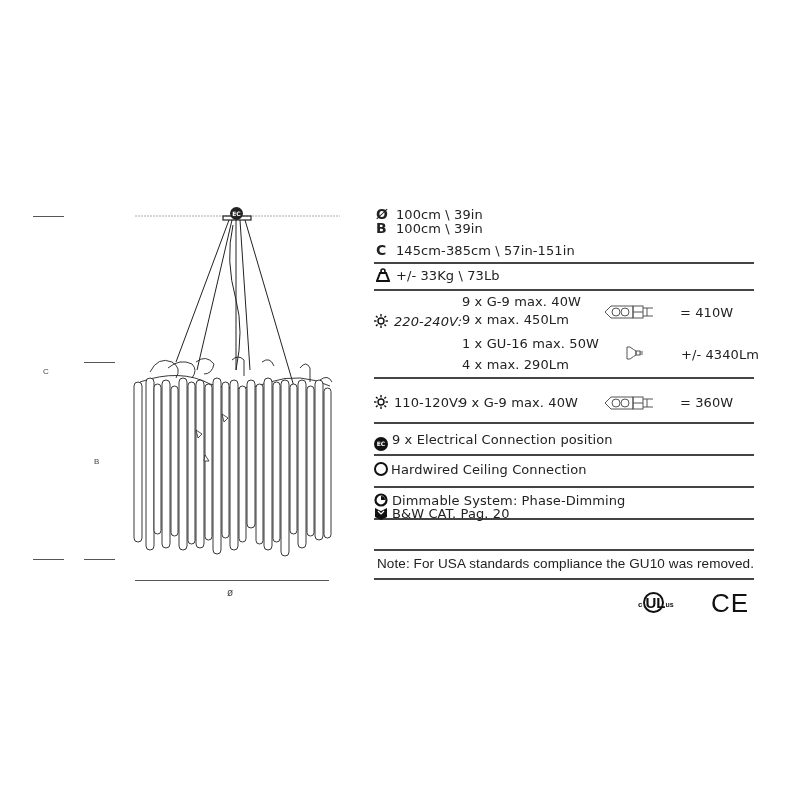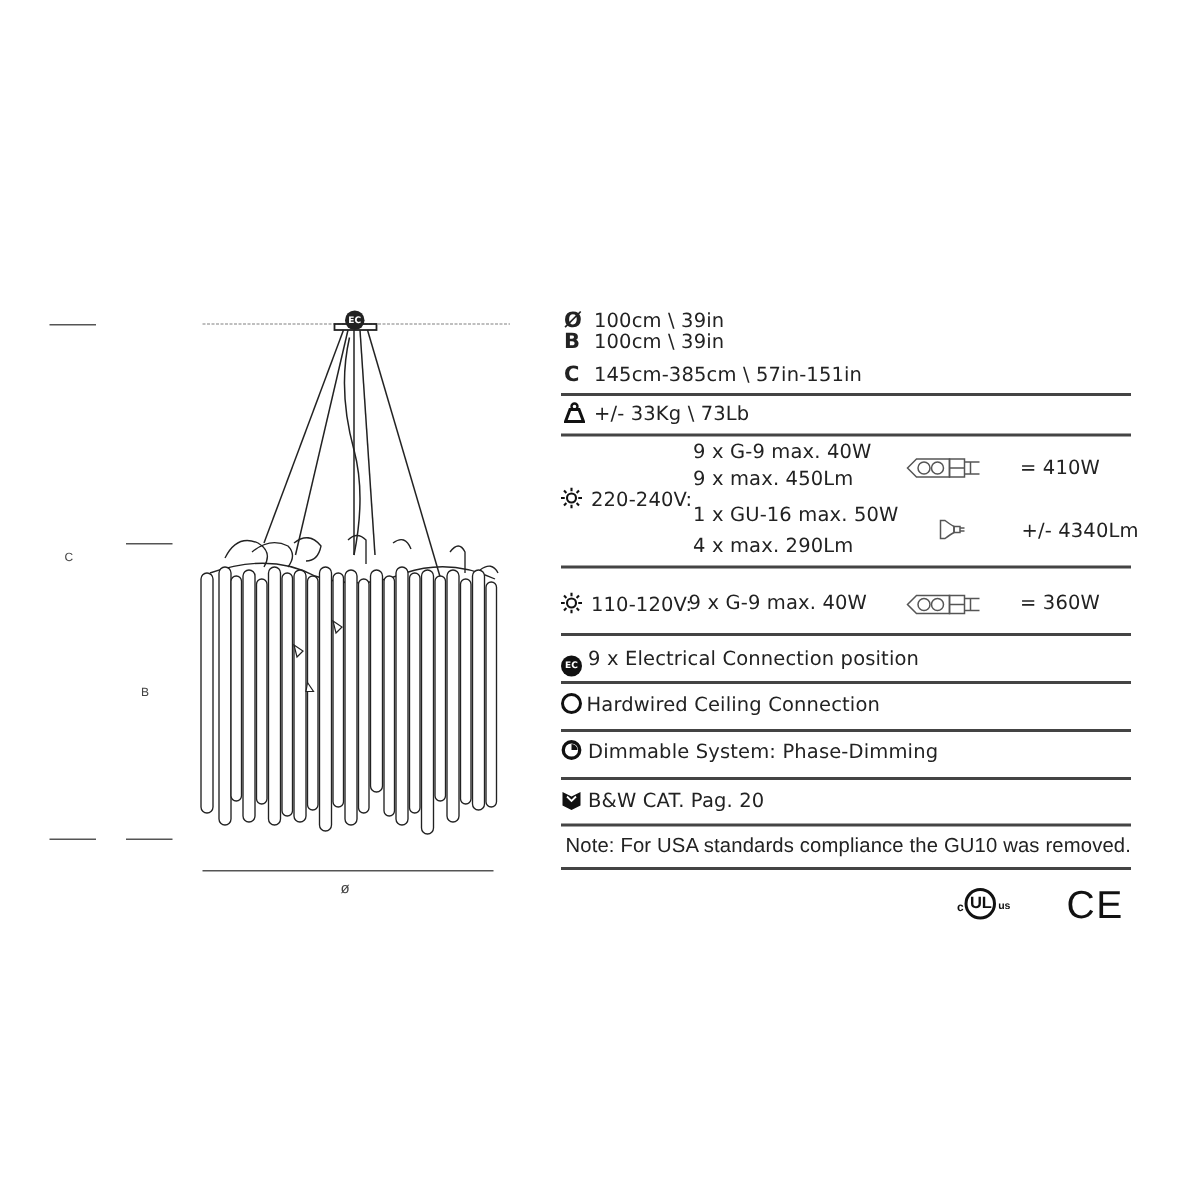--- a/index.html
+++ b/index.html
@@ -110,21 +110,21 @@
     <span style="display:inline-block;width:20px;vertical-align:-2px;">
       <svg width="14" height="14" viewBox="0 0 14 14">
           <path d="M4 5 L1 13 L13 13 L10 5 Z" fill="none" stroke="#111" stroke-width="2"></path>
           <circle cx="7" cy="3" r="2" fill="none" stroke="#111" stroke-width="1.6"></circle>
         </svg>
     </span><span>+/- 33Kg \ 73Lb</span>
   </div>
 
   <div class="sep" style="top:289px;"></div>
 
-  <div class="txt" style="left:374px;top:325px;">
+  <div class="txt" style="left:374px;top:314px;font-style:italic;">
     <span style="display:inline-block;width:20px;vertical-align:-2px;">
       <svg width="14" height="14" viewBox="0 0 14 14">
           <circle cx="7" cy="7" r="3" fill="none" stroke="#111" stroke-width="1.4"></circle>
           <g stroke="#111" stroke-width="1.4">
             <line x1="7" y1="0" x2="7" y2="2.5"></line>
             <line x1="7" y1="11.5" x2="7" y2="14"></line>
             <line x1="0" y1="7" x2="2.5" y2="7"></line>
             <line x1="11.5" y1="7" x2="14" y2="7"></line>
             <line x1="2" y1="2" x2="3.6" y2="3.6"></line>
             <line x1="10.4" y1="10.4" x2="12" y2="12"></line>
@@ -217,38 +217,38 @@
     <span style="display:inline-block;vertical-align:-2px;margin-right:4px;">
       <svg width="14" height="14" viewBox="0 0 14 14">
           <circle cx="7" cy="7" r="5.5" fill="none" stroke="#111" stroke-width="2.2"></circle>
           <path d="M7 7 L7 3 A4 4 0 0 1 11 7 Z" fill="#111"></path>
         </svg>
     </span><span>Dimmable System: Phase-Dimming</span>
   </div>
 
   <div class="sep" style="top:518px;"></div>
 
-  <div class="txt" style="left:374px;top:526px;text-align:right;">
+  <div class="txt" style="left:374px;top:506px;text-align:right;">
     <span style="display:inline-block;vertical-align:-2px;margin-right:4px;">
       <svg width="14" height="14" viewBox="0 0 14 14">
           <path d="M1 2 L7 5 L13 2 L13 11 L7 14 L1 11 Z" fill="#111"></path>
           <path d="M4 5 L7 8 L10 5" fill="none" stroke="#fff" stroke-width="1.2"></path>
         </svg>
     </span><span>B&amp;W CAT. Pag. 20</span>
   </div>
 
   <div class="sep" style="top:549px;"></div>
 
   <div class="txt note" style="left:377px;top:556px;">Note: For USA standards compliance the GU10 was removed.</div>
 
   <div class="sep" style="top:578px;"></div>
 
   <div class="abs" style="left:638px;top:592px;display:flex;align-items:center;font-family:'Liberation Sans',sans-serif;font-weight:bold;color:#111;">
     <span style="font-size:8px;margin-right:1px;margin-top:4px;">c</span>
-    <span style="display:inline-block;width:17px;height:17px;border:2.5px solid #111;border-radius:50%;text-align:center;line-height:17px;font-size:11px;">
+    <span style="display:inline-block;width:17px;height:17px;border:2.5px solid #111;border-radius:50%;text-align:center;line-height:17px;font-size:15px;">
       <span>UL</span>
     </span>
     <span style="font-size:7px;margin-left:1px;margin-top:4px;">us</span>
   </div>
 
   <div class="abs" style="left:711px;top:589px;font-family:'Liberation Sans',sans-serif;font-size:26px;color:#111;letter-spacing:1px;line-height:28px;">
     <span>CE</span>
   </div>
 </div>
 

